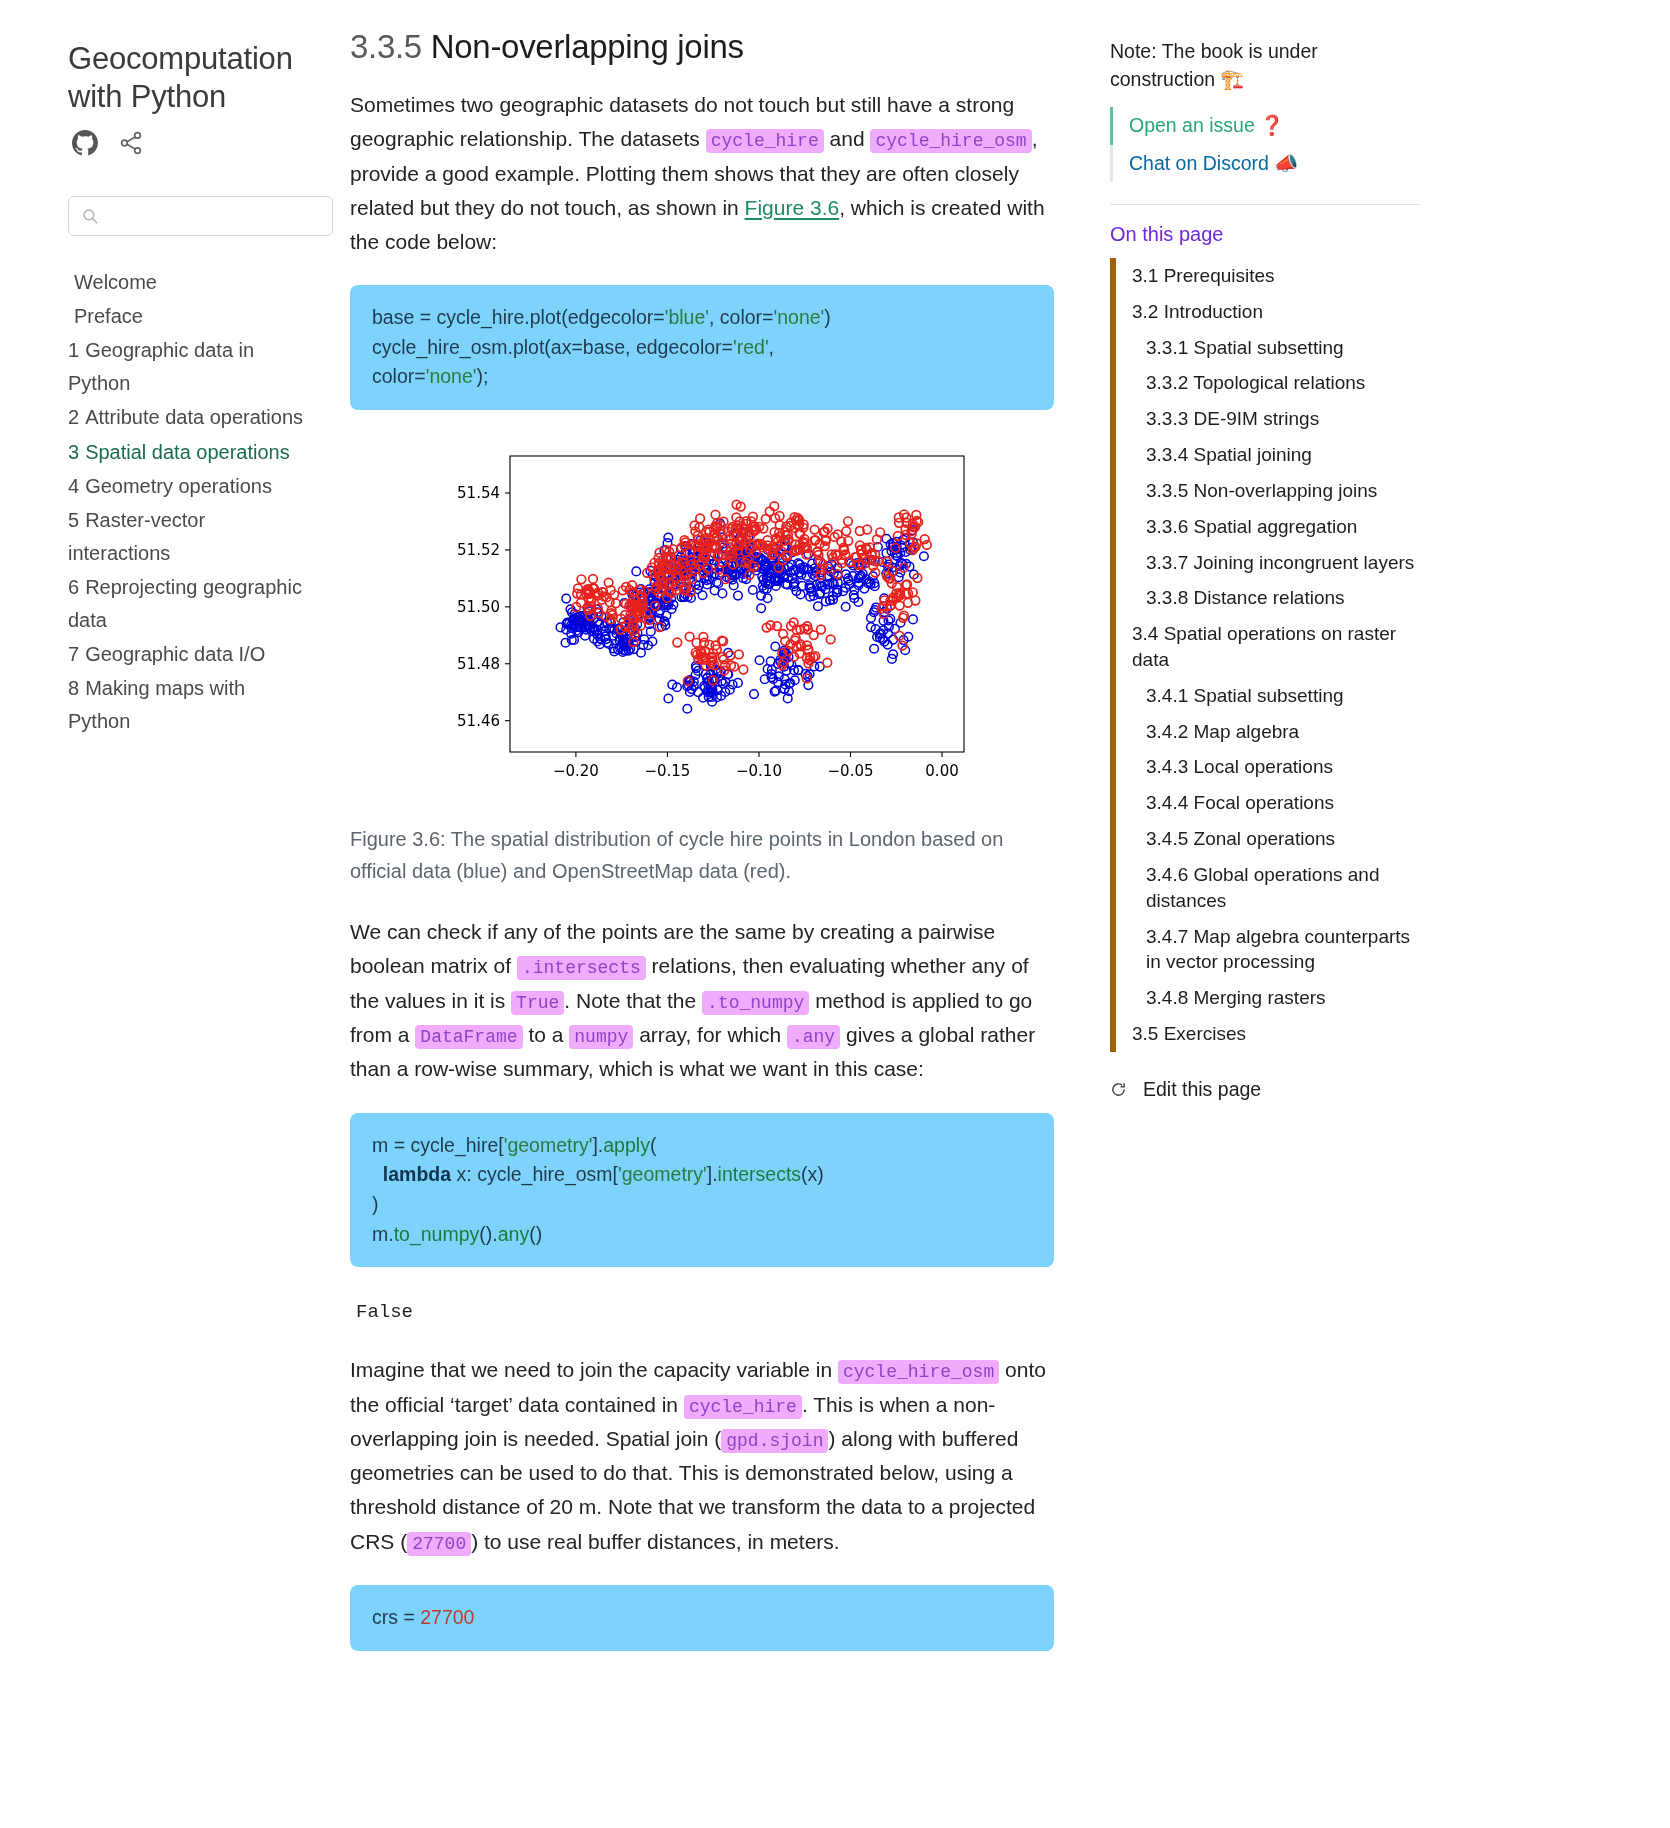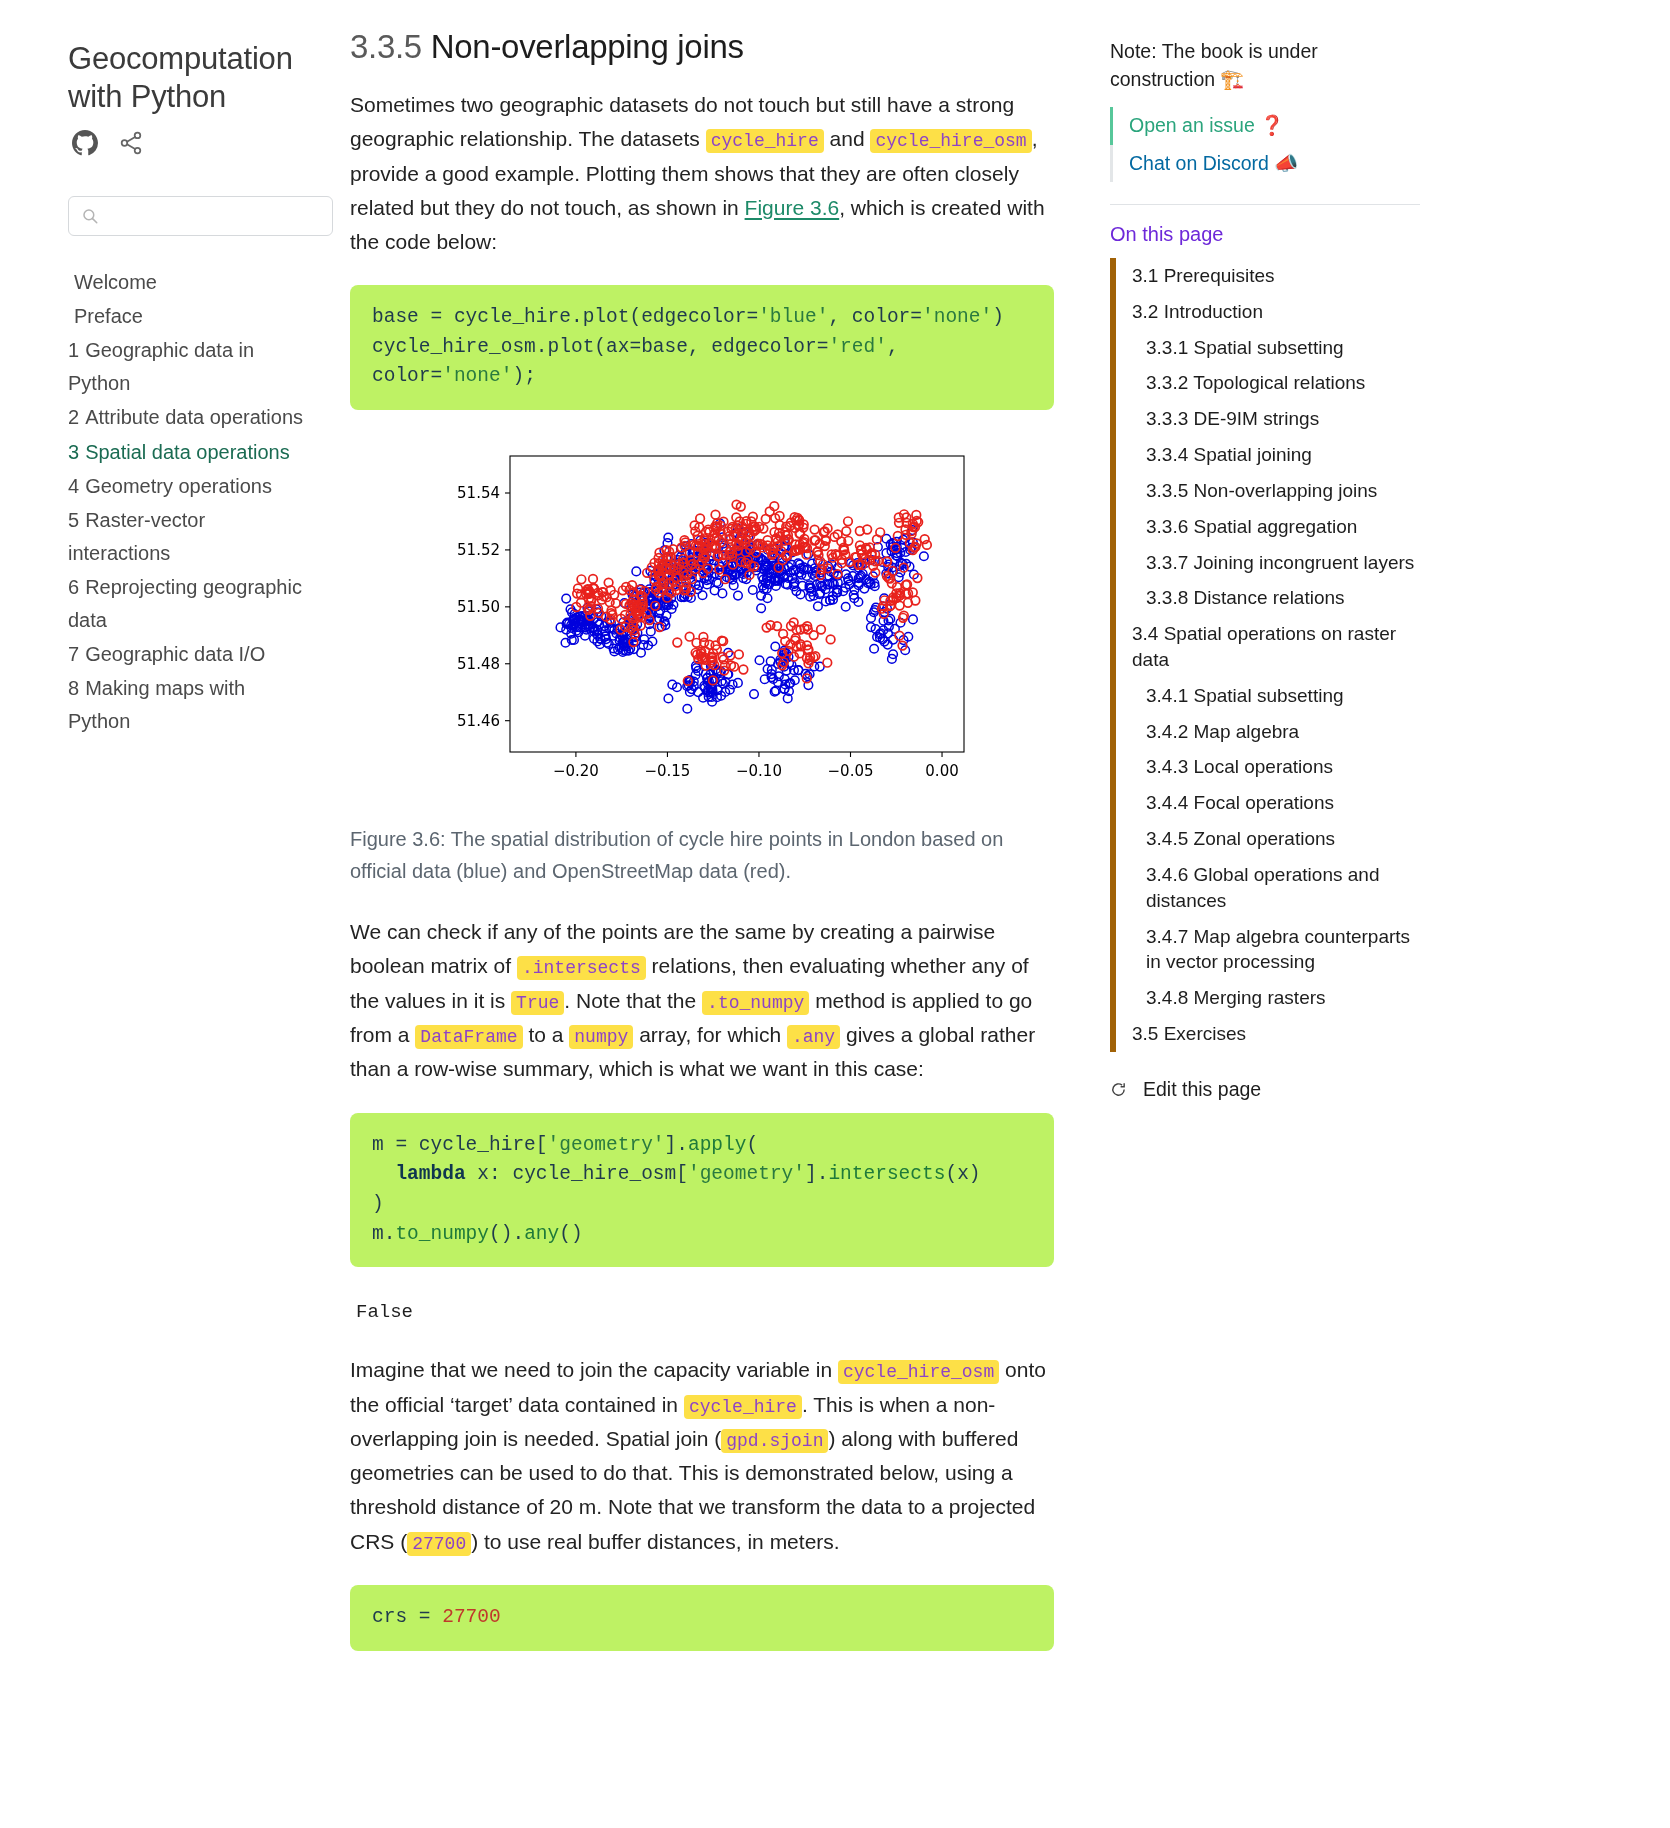--- a/index.html
+++ b/index.html
@@ -84,33 +84,33 @@
   p.body {
     font-size: 21px;
     line-height: 1.63;
     color: #232323;
     margin: 0 0 26px 0;
   }
   code.inline {
     font-family: "Liberation Mono", "DejaVu Sans Mono", monospace;
     font-size: 18px;
     color: #8e44c6;
-    background: #fde047;
+    background: #f0abfc;
     border-radius: 4px;
     padding: 2px 5px;
     white-space: nowrap;
   }
   a.xref { color:#1d8a68; text-decoration: underline; text-underline-offset: 3px; }
 
   .codeblock {
-    background: #bef264;
+    background: #7dd3fc;
     border-radius: 8px;
     padding: 18px 22px;
     margin: 0 0 34px 0;
-    font-family: Liberation Mono, monospace;
+    font-family: Liberation Sans, sans-serif;
     font-size: 19.5px;
     line-height: 1.52;
     color: #1f3a4d;
     white-space: pre;
     overflow-x: auto;
   }
   .codeblock .str { color: #2a7a3f; }
   .codeblock .fn  { color: #1f7a3a; }
   .codeblock .kw  { color: #10364f; font-weight: 700; }
   .codeblock .num { color: #c0392b; }

